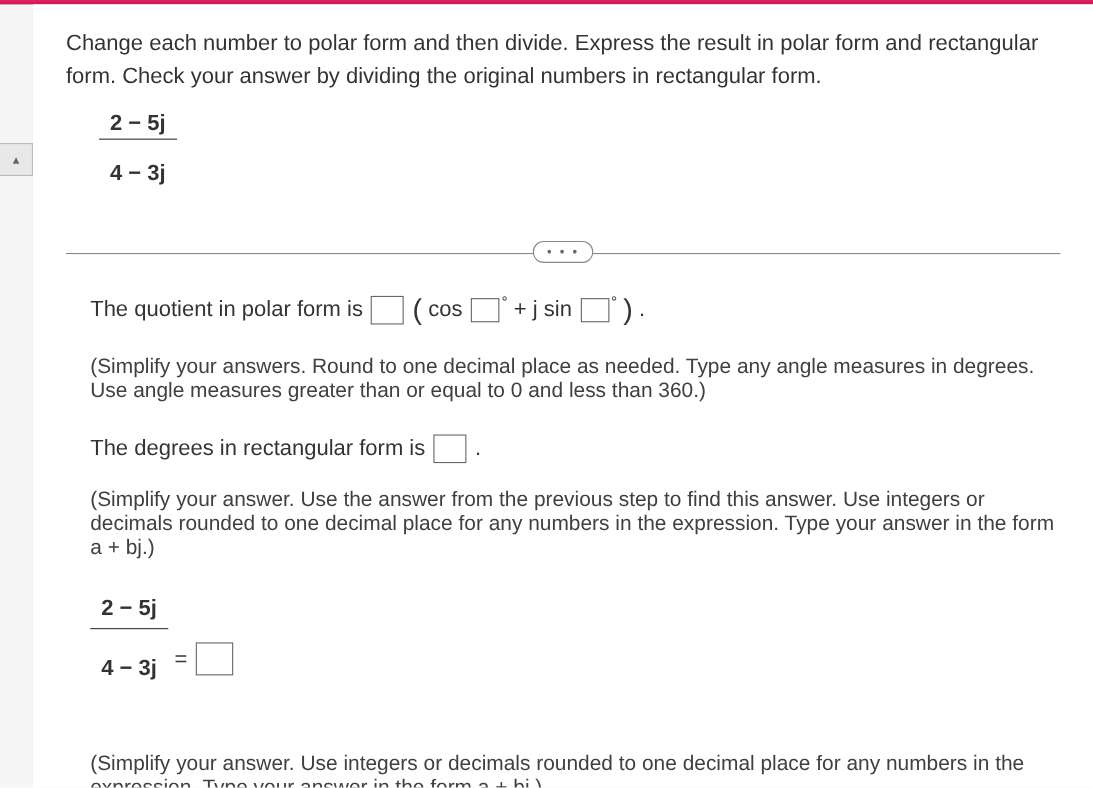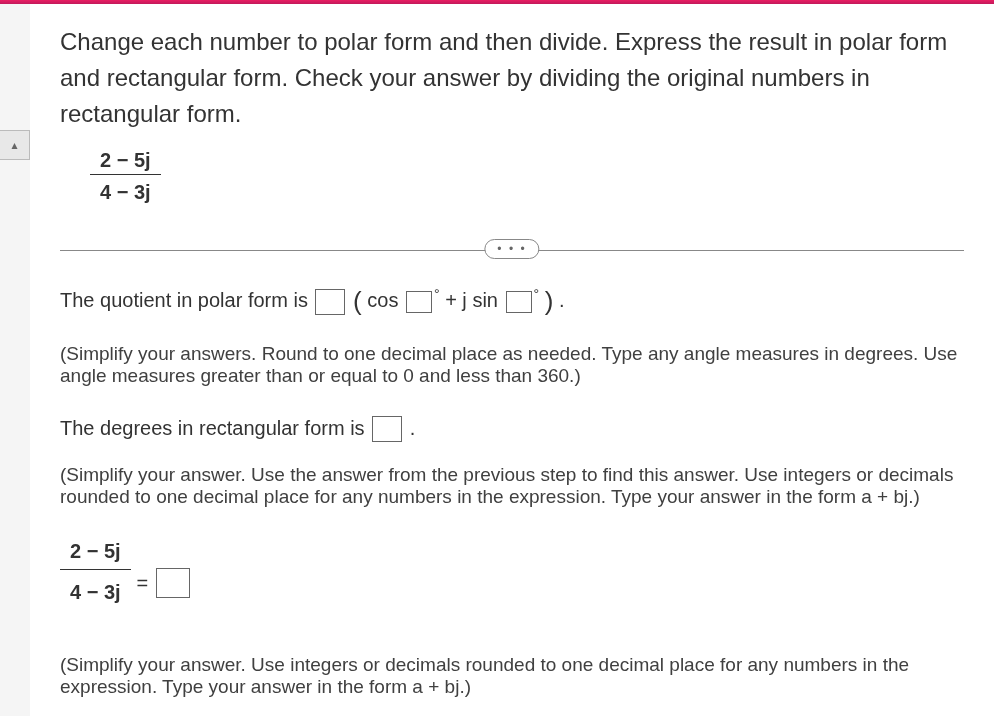--- a/index.html
+++ b/index.html
@@ -16,40 +16,40 @@
       background: linear-gradient(to bottom, #e91e63, #c2185b);
     }
     .content {
       background: #ffffff;
       margin: 0 0 0 30px;
       padding: 20px 30px;
       min-height: 700px;
       color: #333;
     }
     .instructions {
-      font-size: 24px;
+      font-size: 20px;
       line-height: 1.5;
       color: #333;
       margin-bottom: 15px;
     }
     .fraction-display {
       display: inline-block;
       text-align: center;
       margin-left: 30px;
       margin-bottom: 20px;
       font-size: 20px;
       font-weight: bold;
     }
     .fraction-display .num {
       display: block;
       padding: 2px 10px;
     }
     .fraction-display .den {
       display: block;
-      padding: 6px 10px;
+      padding: 20px 10px;
       border-top: 1.5px solid #333;
     }
     .divider {
       position: relative;
       border: none;
       border-top: 1px solid #888;
       margin: 20px 0 30px 0;
     }
     .divider-ellipsis {
       position: absolute;
@@ -94,20 +94,21 @@
     }
     .math-inline {
       font-size: 20px;
     }
     .paren {
       font-size: 26px;
       vertical-align: middle;
     }
     .section {
       margin-bottom: 25px;
+      margin-left: 22px;
     }
     .left-tab {
       position: absolute;
       left: 0;
       top: 130px;
       width: 30px;
       height: 30px;
       background: #e8e8e8;
       border: 1px solid #bbb;
       border-left: none;

